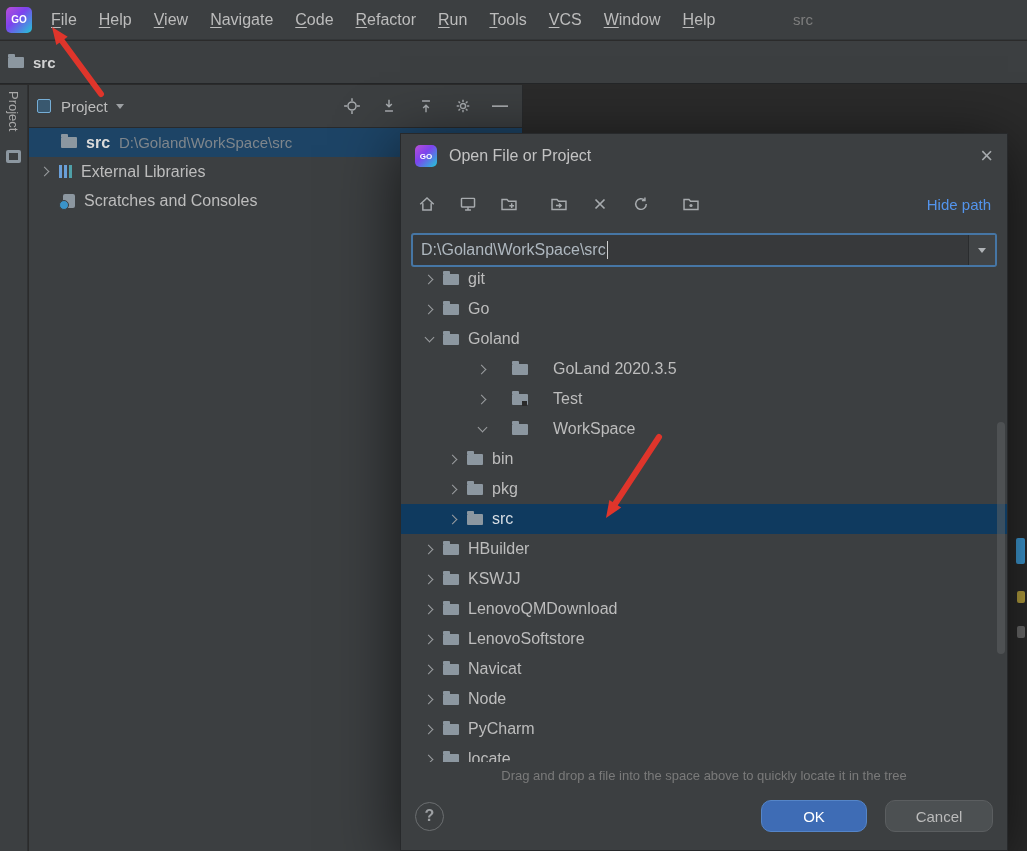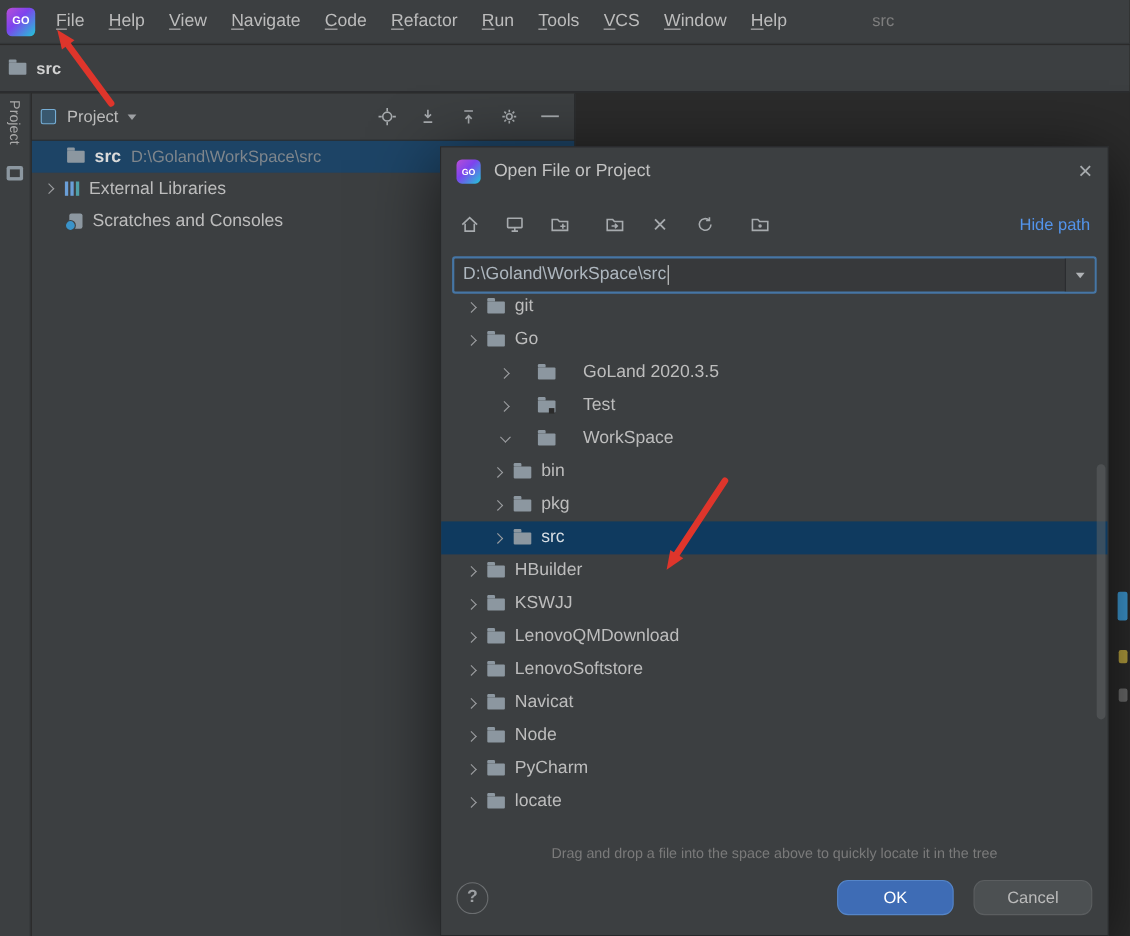--- a/index.html
+++ b/index.html
@@ -84,21 +84,21 @@
     display:flex; align-items:stretch; overflow:hidden; }
   .combo .val { flex:1; display:flex; align-items:center; padding:0 8px; color:#aeb7bf; font-size:16px; white-space:nowrap; }
   .caret { display:inline-block; width:1px; height:18px; background:#cfcfcf; margin-left:1px; }
   .combo .dd { width:27px; background:#414446; border-left:1px solid #2a2c2e;
     display:flex; align-items:center; justify-content:center; }
   
   #dtree { flex:1; position:relative; overflow:hidden; }
   #dtree .rows { margin-top:-6px; }
   .trow { height:30px; display:flex; align-items:center; font-size:16px; color:#bdbdbd; }
   .trow.lvl1 { padding-left:20px; }
-  .trow.lvl2 { padding-left:50px;gap:16px; }
+  .trow.lvl2 { padding-left:73px;gap:16px; }
   .trow.lvl3 { padding-left:44px; }
   .trow .tlabel { margin-left:9px; white-space:nowrap; }
   .trow.sel { background:#0f3a5f; }
   .trow.sel .tlabel { color:#d8dee4; }
   #thumb { position:absolute; right:2px; top:152px; width:8px; height:232px;
     background:#5d6062; opacity:.55; border-radius:4px; }
   #dhint { height:26px; display:flex; align-items:center; justify-content:center;
     color:#7a7a7a; font-size:13px; }
   #dbuttons { height:62px; display:flex; align-items:center; padding:0 14px 6px 14px; }
   #helpbtn { width:29px; height:29px; border-radius:50%; border:1.5px solid #6b6e70;
@@ -292,20 +292,25 @@
       <div class="trow lvl1">
           <i class="chev r"></i>
           <i class="fold"></i>
           <span class="tlabel">git</span>
         </div>
       <div class="trow lvl1">
           <i class="chev r"></i>
           <i class="fold"></i>
           <span class="tlabel">Go</span>
         </div>
+      <div class="trow lvl1">
+          <i class="chev d"></i>
+          <i class="fold"></i>
+          <span class="tlabel">Goland</span>
+        </div>
       <div class="trow lvl2">
           <i class="chev r"></i>
           <i class="fold"></i>
           <span class="tlabel">GoLand 2020.3.5</span>
         </div>
       <div class="trow lvl2">
           <i class="chev r"></i>
           <i class="fold badge"></i>
           <span class="tlabel">Test</span>
         </div>

